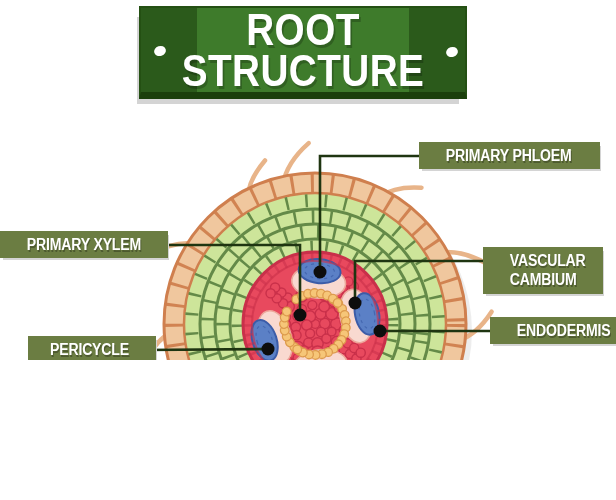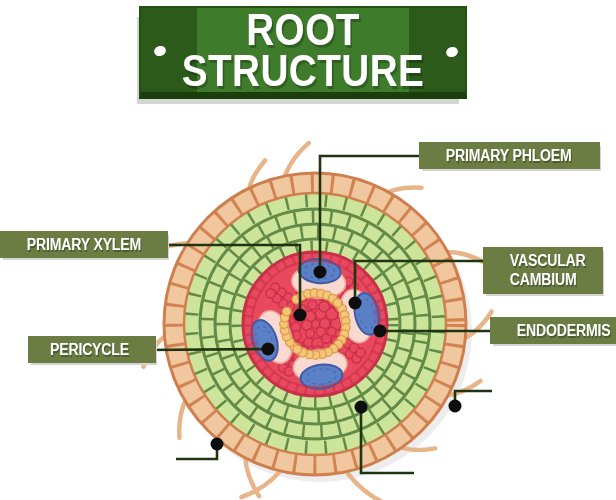--- a/index.html
+++ b/index.html
@@ -1,16 +1,16 @@
 <!DOCTYPE html>
 <html style="--banner-green: #3e7b2b; --banner-dark: #2b5a1b; --label-olive: #6b7d42; --label-dark-edge: #2e4a1a; --leader-line: #1f3511; --dot-black: #0d0d0d; --epidermis-tan: #f0c79e; --epidermis-outline: #cf7f4e; --cortex-green: #cde59a; --cortex-outline: #648a48; --stele-red: #e8495e; --stele-red-dark: #c9304a; --phloem-blue: #5b80c6; --phloem-blue-dark: #3c5ca8; --cambium-pink: #f9d9d0; --cambium-pink-dark: #eda89b; --cambium-orange: #f6c678; --cambium-orange-dark: #dd9b4d; --root-hair-tan: #e8b489; --text-white: #ffffff;"><head>
 <meta charset="utf-8">
 <style>
   html,body{margin:0;padding:0;background:#fff;}
-  .stage{position:relative;width:616px;height:500px;overflow:hidden;background:#fff;
+  .stage{position:relative;width:616px;height:360px;overflow:hidden;background:#fff;
          font-family:"Liberation Sans",sans-serif;}
   svg{position:absolute;left:0;top:0;z-index:1;}
 
   
   .banner{position:absolute;left:139px;top:6px;width:324px;height:84px;z-index:3;
           background:var(--banner-green);border:2px solid #245013;
           border-bottom:7px solid #1b3f0c;box-shadow:-5px 8px 0 -3px #d4d4d4;}
   .strip{position:absolute;top:0;bottom:0;width:56px;background:var(--banner-dark);}
   .strip.l{left:0}.strip.r{right:0}
   .screw{position:absolute;width:12px;height:10px;border-radius:50%;background:#fff;

